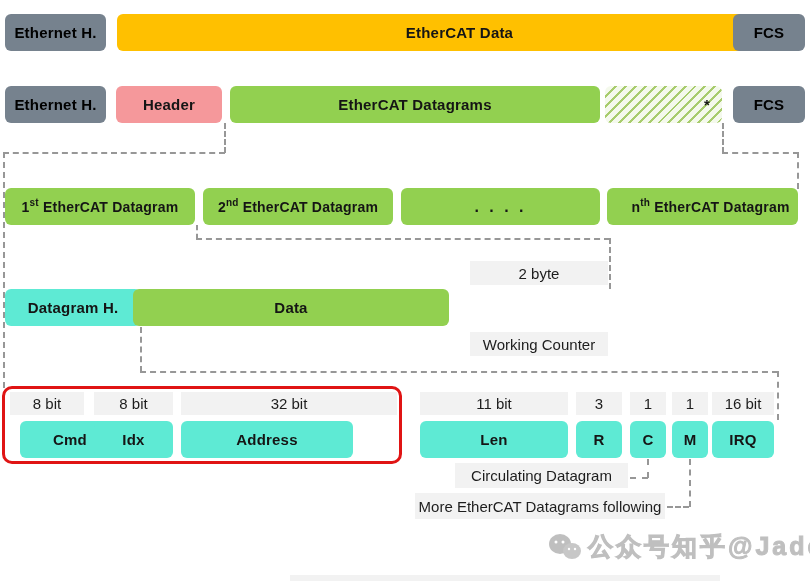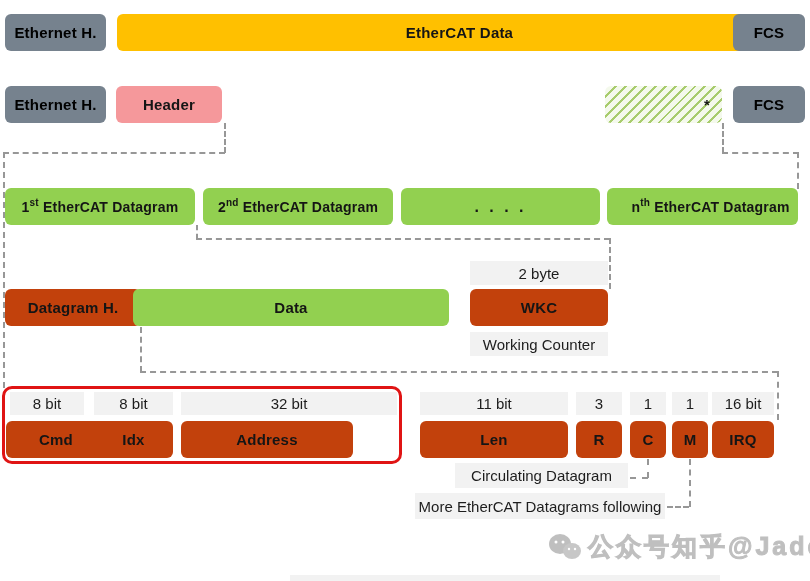--- a/index.html
+++ b/index.html
@@ -15,21 +15,21 @@
     display:flex;align-items:center;justify-content:center;
     font-weight:bold;font-size:15px;color:#151515;
     border-radius:6px;
     box-sizing:border-box;
     letter-spacing:.2px;
   }
   .gray    {background:#76828E;color:#000000;}
   .yellow  {background:#FFC000;}
   .pink    {background:#F5989B;}
   .lgreen  {background:#92D050;}
-  .dgreen  {background:#c2410c;}
+  .dgreen  {background:#5eead4;}
   .hatched{
     background:repeating-linear-gradient(135deg,#a8cc6d 0 2px,#f4f9ec 2px 7px);
     justify-content:flex-end;padding-right:12px;
   }
   .sizelabel{
     position:absolute;
     display:flex;align-items:center;justify-content:center;
     background:#F2F2F2;color:#1d1d1d;
     font-size:15px;font-weight:normal;
   }
@@ -61,20 +61,21 @@
 <body>
 
 <div id="stage">
 
   <div class="box gray" style="left:5px;top:14px;width:101px;height:37px;">Ethernet H.</div>
   <div class="box yellow" style="left:117px;top:14px;width:637px;height:37px;padding-left:48px;">EtherCAT Data</div>
   <div class="box gray" style="left:733px;top:14px;width:72px;height:37px;">FCS</div>
 
   <div class="box gray" style="left:5px;top:86px;width:101px;height:37px;">Ethernet H.</div>
   <div class="box pink" style="left:116px;top:86px;width:106px;height:37px;">Header</div>
+  <div class="box lgreen" style="left:230px;top:86px;width:370px;height:37px;">EtherCAT Datagrams</div>
   <div class="box hatched" style="left:605px;top:86px;width:117px;height:37px;">*</div>
   <div class="box gray" style="left:733px;top:86px;width:72px;height:37px;">FCS</div>
 
   <div class="dash-v" style="left:224px;top:123px;height:30px;"></div>
   <div class="dash-h" style="left:3px;top:152px;width:222px;"></div>
   <div class="dash-v" style="left:3px;top:152px;height:236px;"></div>
   <div class="dash-v" style="left:722px;top:123px;height:30px;"></div>
   <div class="dash-h" style="left:722px;top:152px;width:77px;"></div>
   <div class="dash-v" style="left:797px;top:152px;height:37px;"></div>
 
@@ -89,39 +90,38 @@
     <span><span>n</span><sup>th</sup><span> EtherCAT Datagram</span></span>
   </div>
 
   <div class="dash-v" style="left:196px;top:225px;height:14px;"></div>
   <div class="dash-h" style="left:196px;top:238px;width:414px;"></div>
   <div class="dash-v" style="left:609px;top:238px;height:51px;"></div>
 
   <div class="sizelabel" style="left:470px;top:261px;width:138px;height:24px;">2 byte</div>
   <div class="box dgreen" style="left:5px;top:289px;width:136px;height:37px;">Datagram H.</div>
   <div class="box lgreen" style="left:133px;top:289px;width:316px;height:37px;">Data</div>
-  <div class="box dgreen" style="left:470px;top:289px;width:138px;height:37px;">WKC</div>
   <div class="sizelabel" style="left:470px;top:332px;width:138px;height:24px;">Working Counter</div>
 
   <div class="dash-v" style="left:140px;top:327px;height:45px;"></div>
   <div class="dash-h" style="left:140px;top:371px;width:638px;"></div>
   <div class="dash-v" style="left:777px;top:371px;height:49px;"></div>
 
   <div class="redframe" style="left:2px;top:386px;width:400px;height:78px;"></div>
 
   <div class="sizelabel" style="left:10px;top:392px;width:74px;height:23px;">8 bit</div>
   <div class="sizelabel" style="left:94px;top:392px;width:79px;height:23px;">8 bit</div>
   <div class="sizelabel" style="left:181px;top:392px;width:216px;height:23px;">32 bit</div>
   <div class="sizelabel" style="left:420px;top:392px;width:148px;height:23px;">11 bit</div>
   <div class="sizelabel" style="left:576px;top:392px;width:46px;height:23px;">3</div>
   <div class="sizelabel" style="left:630px;top:392px;width:36px;height:23px;">1</div>
   <div class="sizelabel" style="left:672px;top:392px;width:36px;height:23px;">1</div>
   <div class="sizelabel" style="left:712px;top:392px;width:62px;height:23px;">16 bit</div>
 
-  <div class="box dgreen" style="left:6px;top:421px;width:100px;height:37px;">Cmd</div>
+  <div class="box dgreen" style="left:20px;top:421px;width:100px;height:37px;">Cmd</div>
   <div class="box dgreen" style="left:94px;top:421px;width:79px;height:37px;">Idx</div>
   <div class="box dgreen" style="left:181px;top:421px;width:172px;height:37px;">Address</div>
   <div class="box dgreen" style="left:420px;top:421px;width:148px;height:37px;">Len</div>
   <div class="box dgreen" style="left:576px;top:421px;width:46px;height:37px;">R</div>
   <div class="box dgreen" style="left:630px;top:421px;width:36px;height:37px;">C</div>
   <div class="box dgreen" style="left:672px;top:421px;width:36px;height:37px;">M</div>
   <div class="box dgreen" style="left:712px;top:421px;width:62px;height:37px;">IRQ</div>
 
   <div class="dash-v" style="left:647px;top:459px;height:19px;"></div>
   <div class="dash-h" style="left:630px;top:477px;width:18px;"></div>

